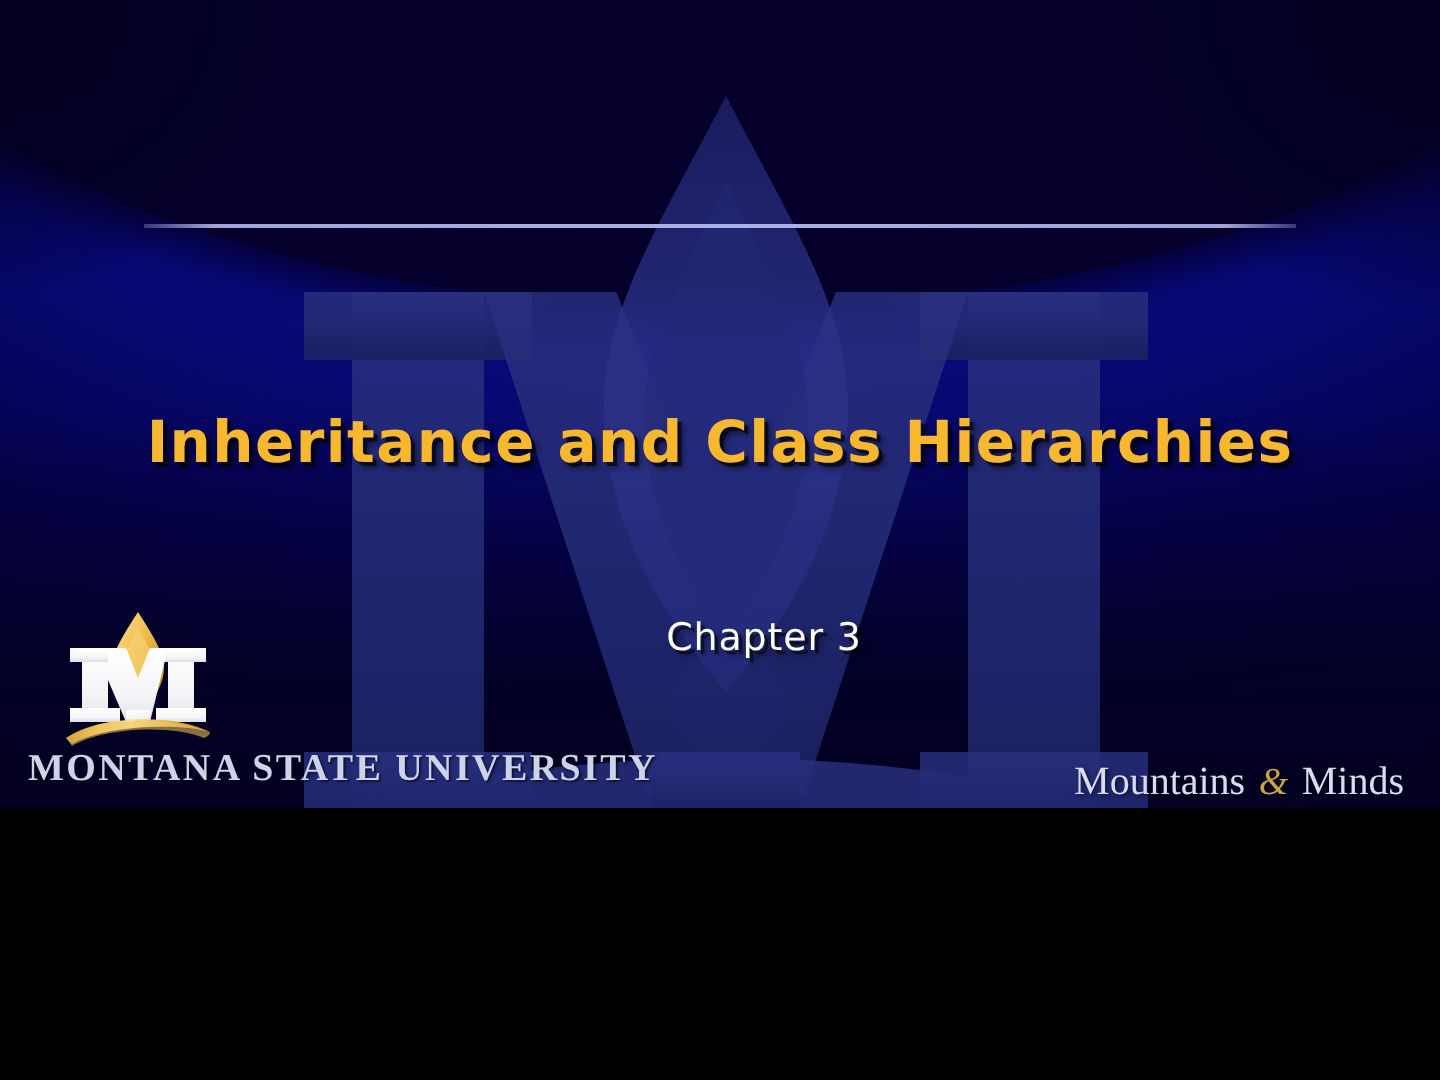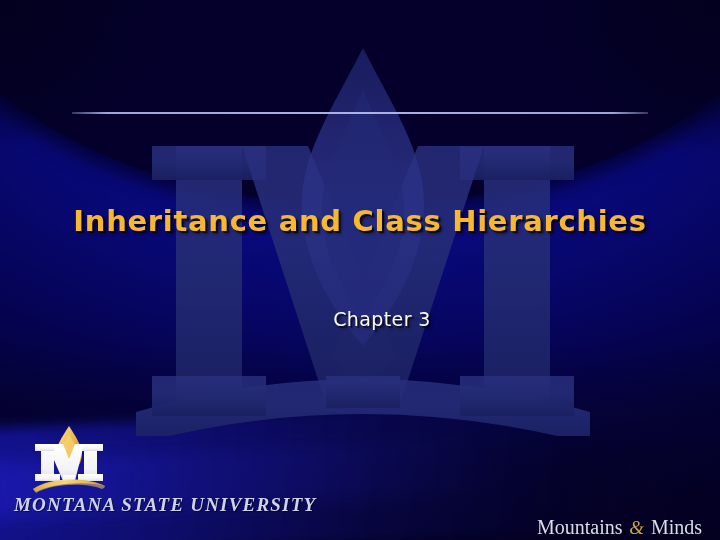--- a/index.html
+++ b/index.html
@@ -4,21 +4,21 @@
 <title>Slide</title>
 <style>
   html, body {
     margin: 0;
     padding: 0;
     background: #000;
   }
   #slide {
     position: relative;
     width: 720px;
-    height: 540px;
+    height: 404px;
     overflow: hidden;
     background: #7f1d1d;
     font-family: "Liberation Sans", sans-serif;
     user-select: none;
   }
 
   
   .bg-base {
     position: absolute;
     inset: 0;
@@ -158,23 +158,22 @@
     text-shadow:
       2px 2px 0 rgba(0,0,0,0.55),
       3px 3px 3px rgba(0,0,0,0.40);
     padding-left: 44px;
   }
 
   
   .logo-block {
     position: absolute;
     left: 14px;
-    bottom: 24px;
+    bottom: 8px;
     width: 300px;
-    font-style: italic;
   }
   .logo-mark {
     width: 74px;
     height: 68px;
     margin-left: 18px;
     display: block;
   }
   .logo-wordmark {
     margin-top: 1px;
     font-family: "Liberation Serif", "DejaVu Serif", serif;

